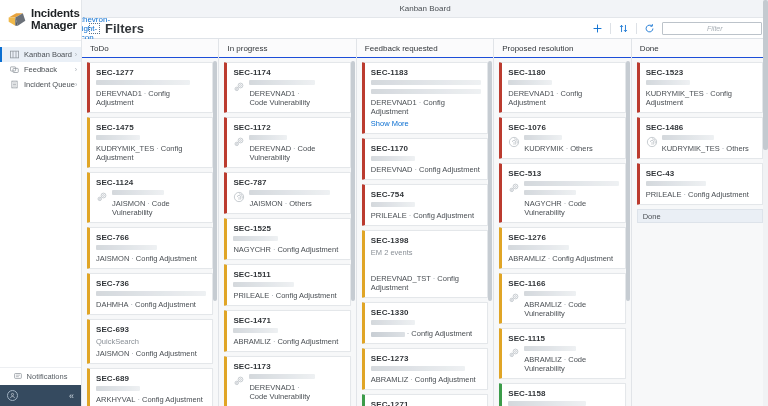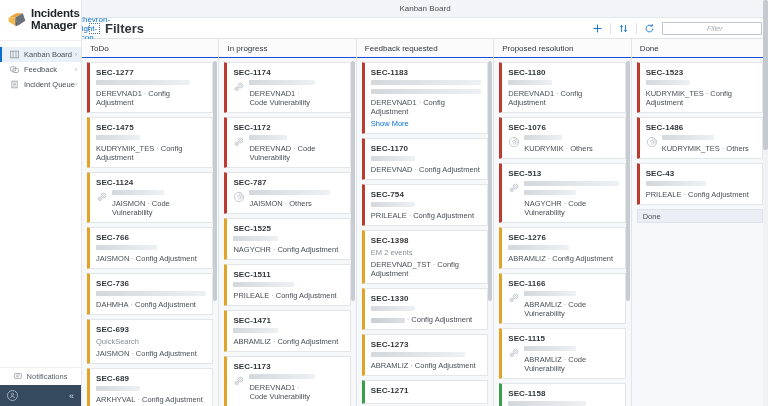--- a/index.html
+++ b/index.html
@@ -522,21 +522,21 @@
                 <div class="card-texts">
                   <div class="card-desc w40"></div>
                   <div class="card-meta"><span>PRILEALE</span><span class="sep">·</span><span>Config Adjustment</span></div>
                 </div>
               </div>
             </div>
             <div class="card" style="border-left-color: rgb(224, 165, 38);">
               <div class="card-id">SEC-1398</div>
               <div class="card-body">
                 <div class="card-texts">
-                  <div class="card-meta" style="color: rgb(138, 144, 151); margin-bottom: 3px;">EM 2 events</div>
+                  <div class="card-meta" style="color: rgb(138, 144, 151); margin-bottom: 17px;">EM 2 events</div>
                   <div class="card-meta"><span>DEREVNAD_TST</span><span class="sep">·</span><span>Config Adjustment</span></div>
                 </div>
               </div>
             </div>
             <div class="card" style="border-left-color: rgb(224, 165, 38);">
               <div class="card-id">SEC-1330</div>
               <div class="card-body">
                 <div class="card-texts">
                   <div class="card-desc w40"></div>
                   <div class="card-meta"><span class="blur"></span><span class="sep">·</span><span>Config Adjustment</span></div>

